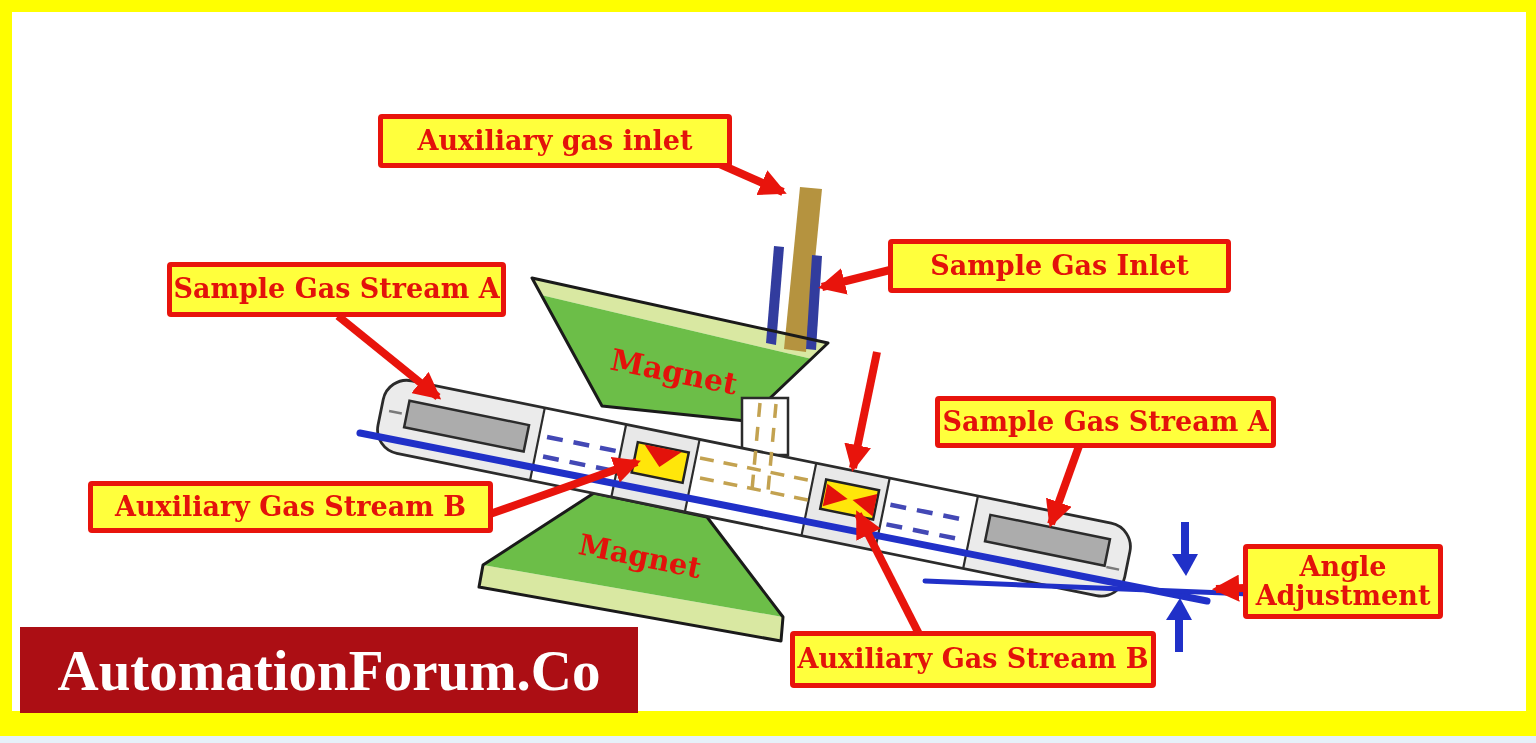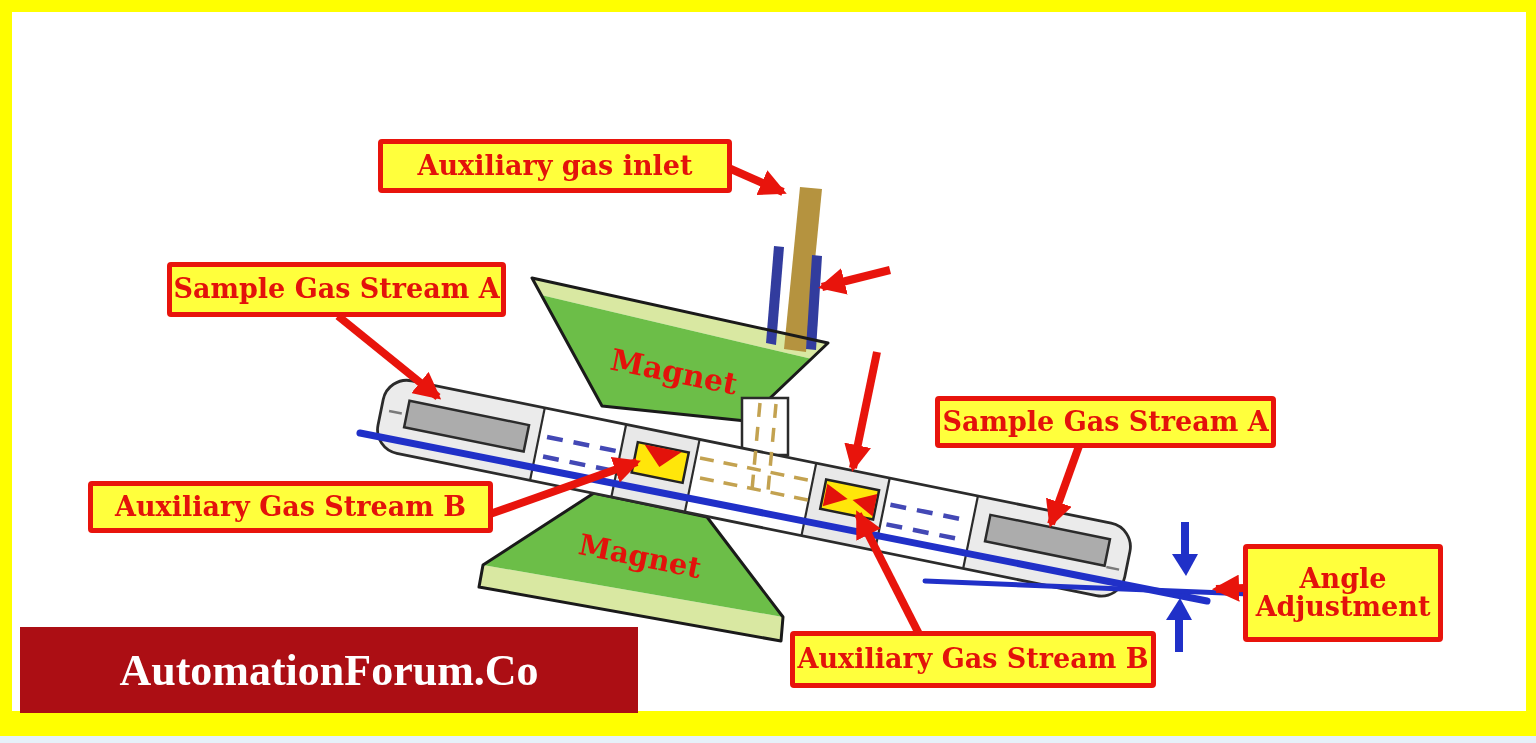--- a/index.html
+++ b/index.html
@@ -31,36 +31,36 @@
     color:#E3120B;
     font-weight:bold;
     font-family:"DejaVu Serif", serif;
     display:flex;align-items:center;justify-content:center;
     white-space:nowrap;
     font-size:27px;
     text-align:center;
     line-height:1.05;
   }
   #title-box{left:158px;top:16px;width:1350px;height:62px;font-size:33px;border-width:6px;}
-  #aux-inlet-box{left:378px;top:114px;width:354px;height:54px;margin-top:25px;}
+  #aux-inlet-box{left:378px;top:114px;width:354px;height:54px;}
   #sample-inlet-box{left:888px;top:239px;width:343px;height:54px;}
   #stream-a-left-box{left:167px;top:262px;width:339px;height:55px;}
   #sensor-thermistor-box{left:843px;top:301px;width:343px;height:52px;}
   #stream-a-right-box{left:935px;top:396px;width:341px;height:52px;}
   #aux-b-left-box{left:88px;top:481px;width:405px;height:52px;}
-  #angle-adjust-box{left:1243px;top:544px;width:200px;height:98px;white-space:normal;}
+  #angle-adjust-box{left:1243px;top:544px;width:200px;height:75px;white-space:normal;}
   #aux-b-bottom-box{left:790px;top:631px;width:366px;height:57px;}
   #watermark-box{
     position:absolute;
     left:20px;top:627px;width:618px;height:86px;
     background:#AC0E14;
     color:#FFFFFF;
     font-family:"Liberation Serif", serif;
     font-weight:bold;
-    font-size:44px;
+    font-size:57px;
     display:flex;align-items:center;justify-content:center;
     white-space:nowrap;
   }
 </style>
 </head>
 <body>
 
 <div id="stage">
   <div id="canvas"></div>
 
@@ -162,20 +162,21 @@
       <line x1="490" y1="514" x2="637" y2="462" marker-end="url(#ra)"></line>
       <line x1="1245" y1="588" x2="1216" y2="589" marker-end="url(#ra)"></line>
       <line x1="919" y1="634" x2="858" y2="514" marker-end="url(#ra)"></line>
     </g>
 
     <text x="672" y="382" transform="rotate(11.5 672 382)" text-anchor="middle" font-family="DejaVu Serif, serif" font-weight="bold" font-size="30" fill="#E3120B">Magnet</text>
     <text x="638" y="566" transform="rotate(11.5 638 566)" text-anchor="middle" font-family="DejaVu Serif, serif" font-weight="bold" font-size="29" fill="#E3120B">Magnet</text>
   </svg>
 
   <div class="label-box" id="aux-inlet-box">Auxiliary gas inlet</div>
+  <div class="label-box" id="sample-inlet-box">Sample Gas Inlet</div>
   <div class="label-box" id="stream-a-left-box">Sample Gas Stream A</div>
   <div class="label-box" id="stream-a-right-box">Sample Gas Stream A</div>
   <div class="label-box" id="aux-b-left-box">Auxiliary Gas Stream B</div>
   <div class="label-box" id="angle-adjust-box">Angle Adjustment</div>
   <div class="label-box" id="aux-b-bottom-box">Auxiliary Gas Stream B</div>
 
   <div id="watermark-box">AutomationForum.Co</div>
 
   <div id="bottom-strip"></div>
 </div>

